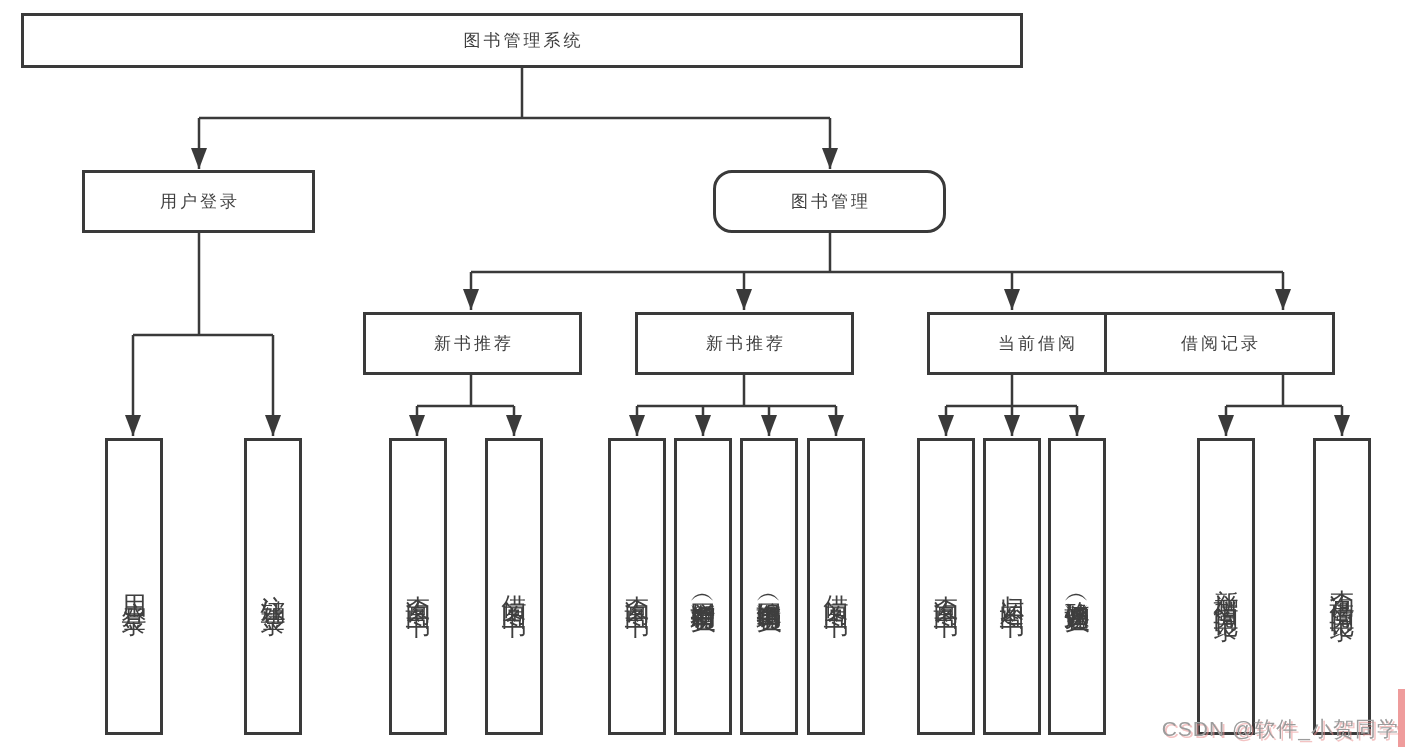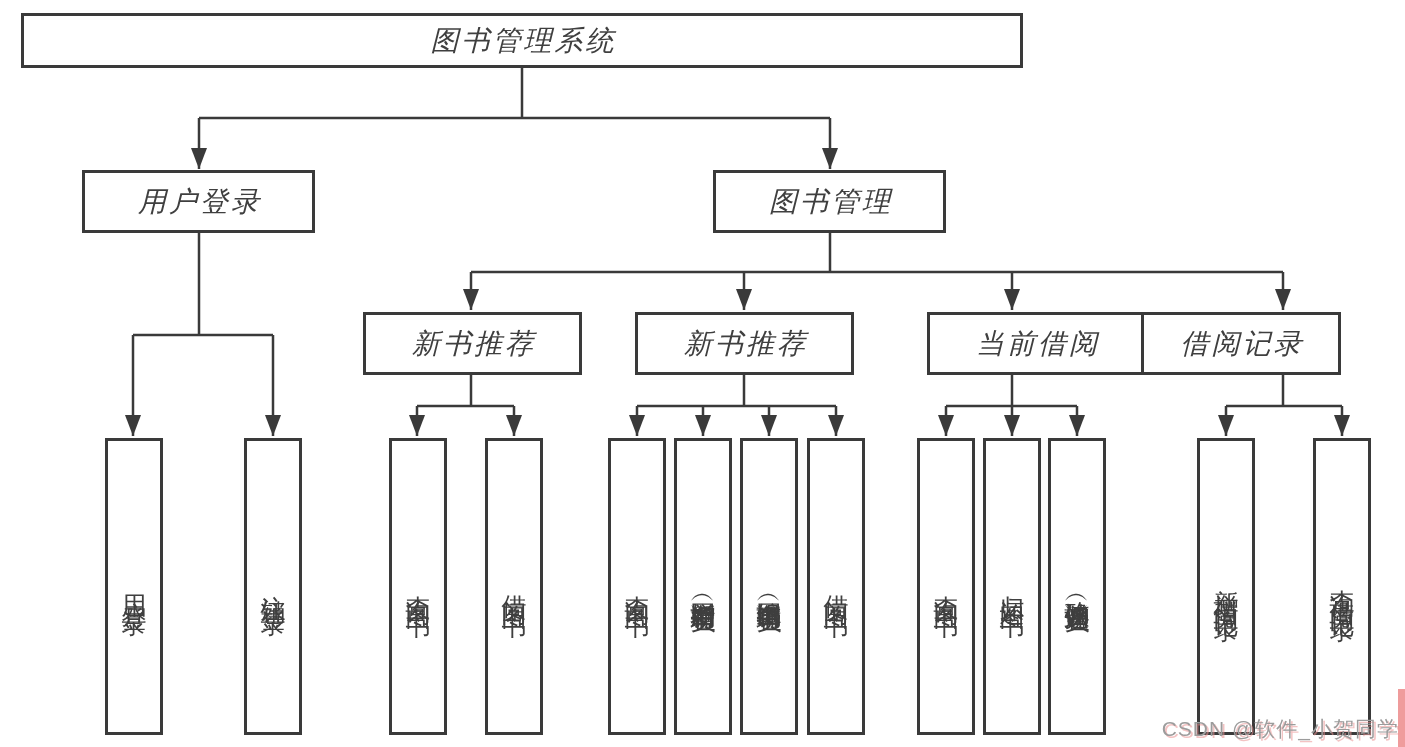--- a/index.html
+++ b/index.html
@@ -8,21 +8,21 @@
     background:#ffffff;
     font-family:"Liberation Sans","DejaVu Sans",sans-serif;
   }
   .connectors{position:absolute;left:0;top:0;}
   .box{
     position:absolute;box-sizing:border-box;
     border:3px solid #3a3a3a;background:#ffffff;
     display:flex;align-items:center;justify-content:center;
     color:#3f3f3f;
   }
-  .hlabel{font-size:28px;letter-spacing:3px;text-indent:3px;white-space:nowrap;font-style:italic;}
+  .hlabel{font-size:17px;letter-spacing:3px;text-indent:3px;white-space:nowrap;}
   .leaf{
     writing-mode:vertical-rl;text-orientation:mixed;
     font-size:25px;letter-spacing:6px;line-height:1;
   }
   .leaf.tight{letter-spacing:1px;}
   .watermark{
     position:absolute;right:6px;bottom:4px;
     font-size:21px;letter-spacing:1px;color:#9c9c9c;
     text-shadow:2px 2px 0 rgba(233,145,145,0.55);
     white-space:nowrap;
@@ -73,26 +73,26 @@
 
     <path d="M1283 375 V406 M1226 406 H1342"></path>
     <line x1="1226" y1="406" x2="1226" y2="436" marker-end="url(#ah)"></line>
     <line x1="1342" y1="406" x2="1342" y2="436" marker-end="url(#ah)"></line>
   </g>
 </svg>
 
 <div class="box hlabel" style="left:21px;top:13px;width:1002px;height:55px;">图书管理系统</div>
 
 <div class="box hlabel" style="left:82px;top:170px;width:233px;height:63px;">用户登录</div>
-<div class="box hlabel" style="left:713px;top:170px;width:233px;height:63px;">图书管理</div>
+<div class="box hlabel" style="left:713px;top:170px;width:233px;height:63px;border-radius:19px;">图书管理</div>
 
 <div class="box hlabel" style="left:363px;top:312px;width:219px;height:63px;">新书推荐</div>
 <div class="box hlabel" style="left:635px;top:312px;width:219px;height:63px;">新书推荐</div>
 <div class="box hlabel" style="left:903px;top:312px;width:219px;height:63px;margin-left:24px;">当前借阅</div>
-<div class="box hlabel" style="left:1141px;top:312px;width:200px;height:63px;">借阅记录</div>
+<div class="box hlabel" style="left:1104px;top:312px;width:231px;height:63px;">借阅记录</div>
 
 <div class="box leaf" style="left:105px;top:438px;width:58px;height:297px;">用户登录</div>
 <div class="box leaf" style="left:244px;top:438px;width:58px;height:297px;">注销登录</div>
 
 <div class="box leaf" style="left:389px;top:438px;width:58px;height:297px;">查询图书</div>
 <div class="box leaf" style="left:485px;top:438px;width:58px;height:297px;">借阅图书</div>
 
 <div class="box leaf" style="left:608px;top:438px;width:58px;height:297px;">查询图书</div>
 <div class="box leaf tight" style="left:674px;top:438px;width:58px;height:297px;">新增图书（管理员）</div>
 <div class="box leaf tight" style="left:740px;top:438px;width:58px;height:297px;">编辑图书（管理员）</div>

